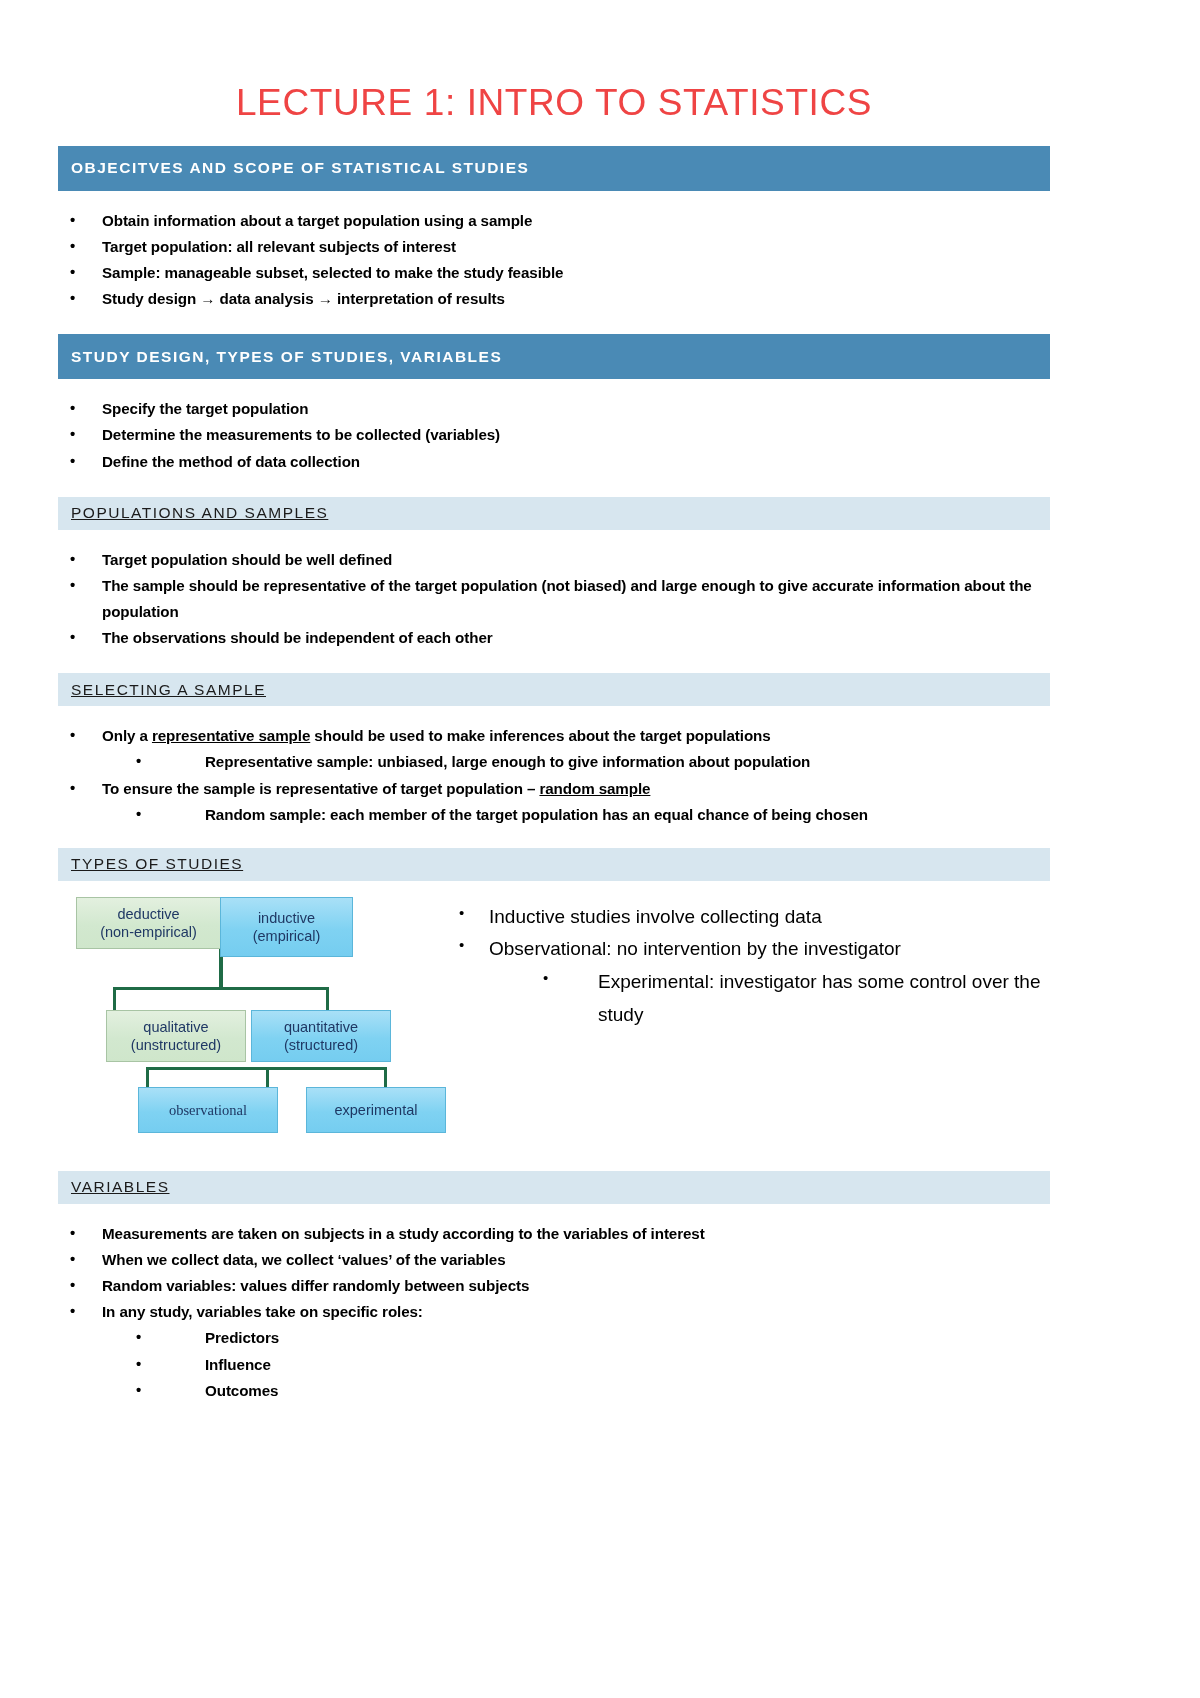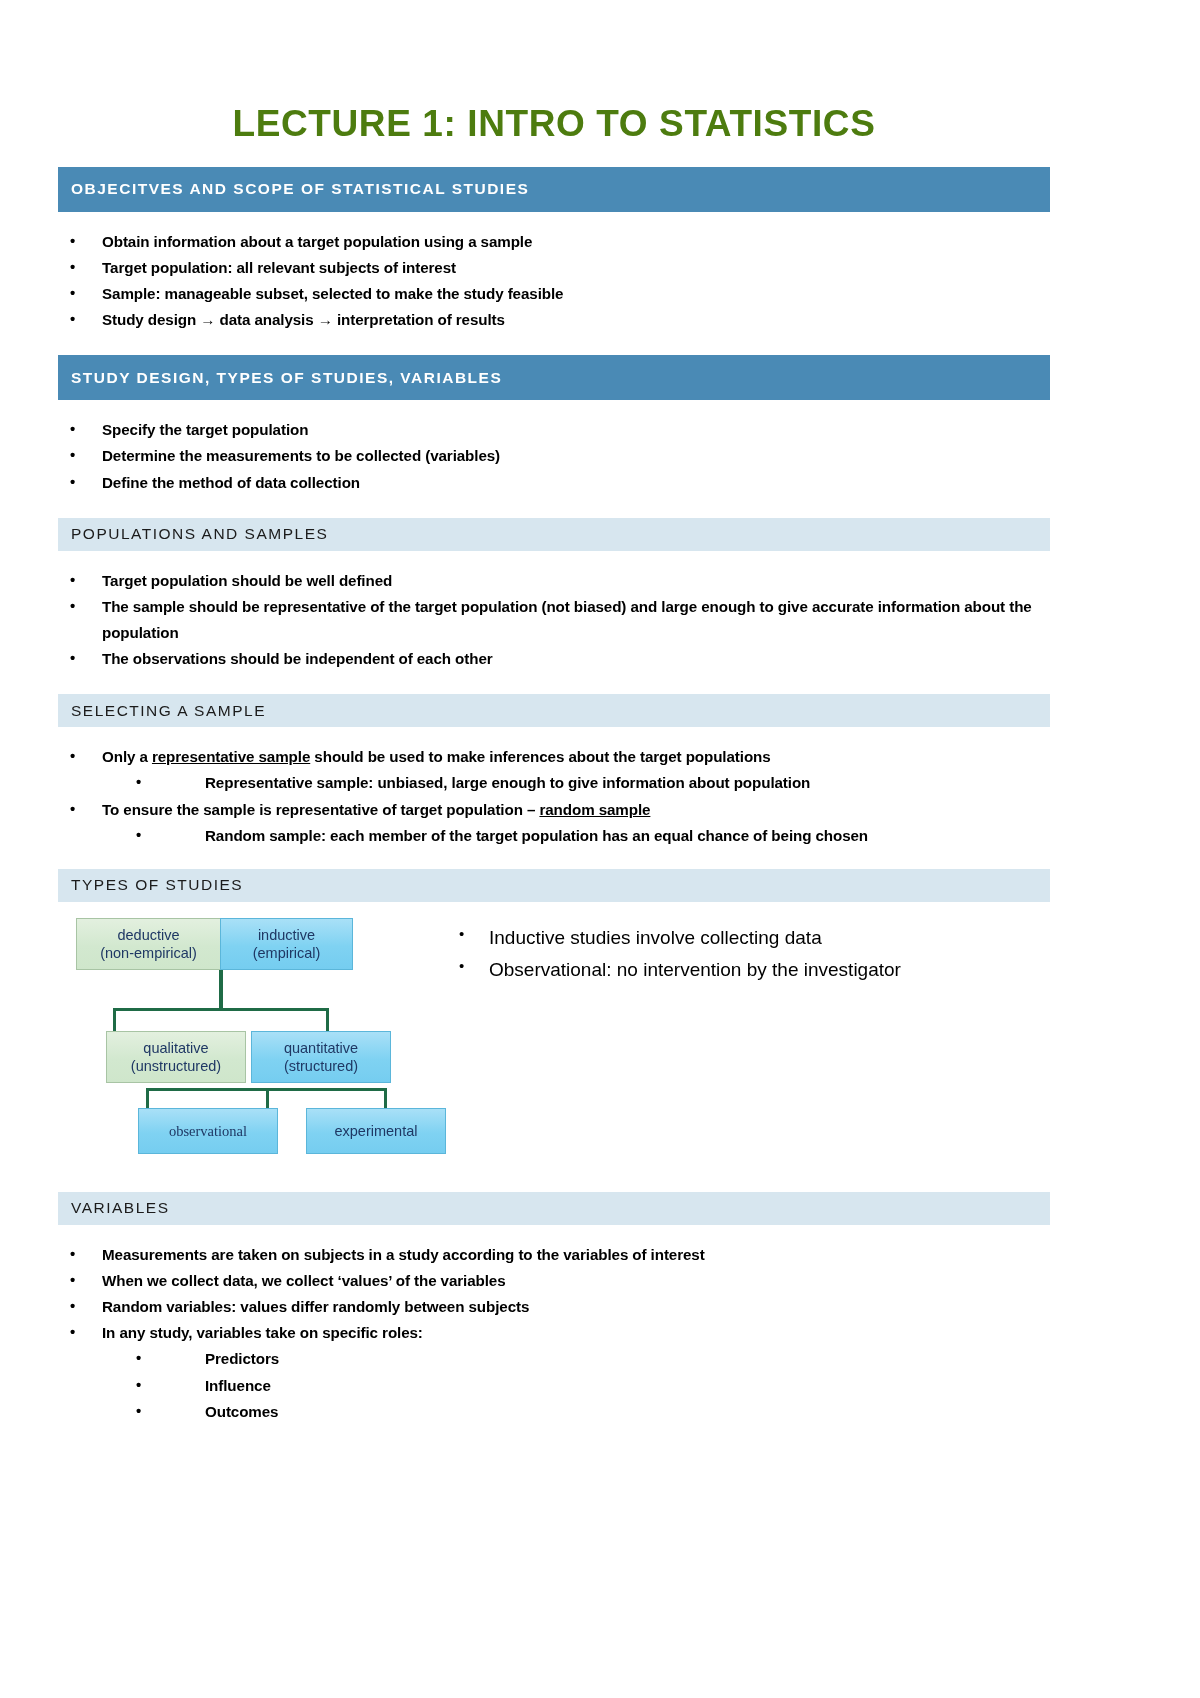--- a/index.html
+++ b/index.html
@@ -25,26 +25,26 @@
   .content {
     position: absolute;
     left: 58px;
     top: 0;
     width: 992px;
   }
 
   
   .doc-title {
     text-align: center;
-    color: #4d7c0f;
+    color: #ef4444;
     font-size: 37px;
-    font-weight: 700;
+    font-weight: 400;
     letter-spacing: 0.6px;
     margin: 0;
-    padding-top: 104px;
+    padding-top: 83px;
     padding-bottom: 0;
     line-height: 1.1;
     font-family: "Liberation Sans", sans-serif;
   }
 
   
   .bar {
     box-sizing: border-box;
     width: 992px;
     display: flex;
@@ -59,20 +59,21 @@
     font-weight: bold;
     padding-left: 13px;
   }
   .bar-secondary {
     background: #d7e6ef;
     color: #1b1b1b;
     height: 33px;
     font-size: 15.5px;
     font-weight: 400;
     padding-left: 13px;
+    text-decoration: underline;
   }
 
   
   ul.bl {
     list-style: none;
     margin: 0;
     padding: 0;
   }
   ul.bl > li {
     position: relative;
@@ -238,21 +239,21 @@
         <div class="connector" style="left:78px; top:178px; width:3px; height:22px;"></div>
         <div class="connector" style="left:316px; top:178px; width:3px; height:22px;"></div>
 
         <div class="node green" style="left:8px; top:8px; width:145px; height:52px;">
           <div>
             <span>deductive</span><br>
             <span>(non-empirical)</span>
           </div>
         </div>
 
-        <div class="node blue" style="left:152px; top:8px; width:133px; height:52px;">
+        <div class="node blue" style="left:152px; top:8px; width:133px; height:60px;">
           <div>
             <span>inductive</span><br>
             <span>(empirical)</span>
           </div>
         </div>
 
         <div class="node green" style="left:38px; top:121px; width:140px; height:52px;">
           <div>
             <span>qualitative</span><br>
             <span>(unstructured)</span>
@@ -272,20 +273,21 @@
 
         <div class="node blue" style="left:238px; top:198px; width:140px; height:46px;">
           <span>experimental</span>
         </div>
       </div>
 
       <div class="right-notes">
         <ul class="notes">
           <li class="n1">Inductive studies involve collecting data</li>
           <li class="n1">Observational: no intervention by the investigator</li>
+          <li class="n2">Experimental: investigator has some control over the study</li>
         </ul>
       </div>
     </div>
 
     <div class="bar bar-secondary">VARIABLES</div>
     <div class="gap-after-bar"></div>
     <ul class="bl">
       <li class="l1">Measurements are taken on subjects in a study according to the variables of interest</li>
       <li class="l1">When we collect data, we collect ‘values’ of the variables</li>
       <li class="l1">Random variables: values differ randomly between subjects</li>

